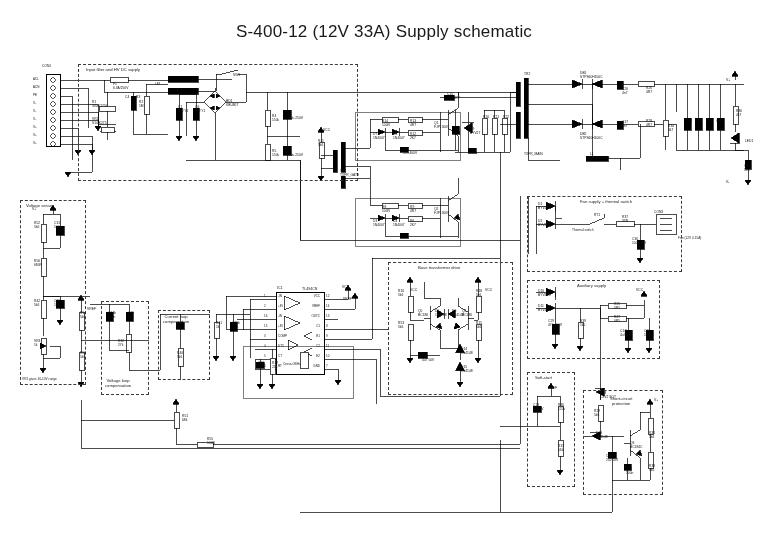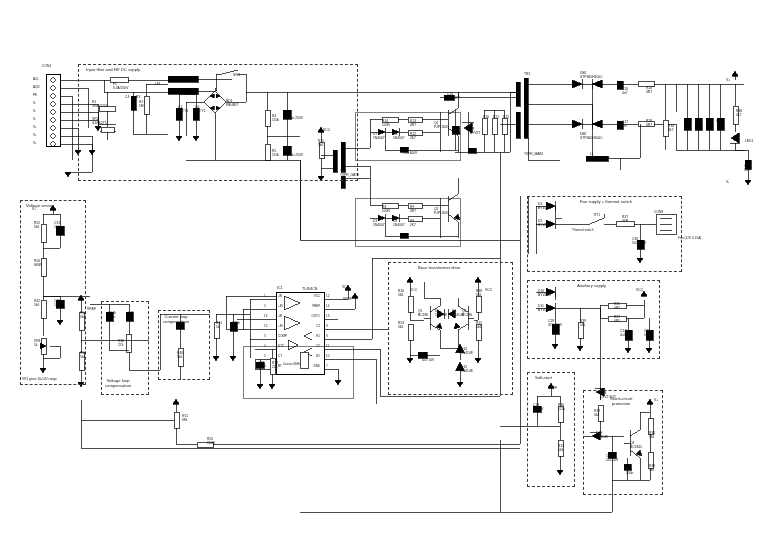--- a/index.html
+++ b/index.html
@@ -20,20 +20,21 @@
   .net{position:absolute;font-size:3.4px;color:#111;white-space:pre;}
   .pin{position:absolute;font-size:3px;color:#111;white-space:pre;}
   .note{position:absolute;font-size:3.2px;color:#222;white-space:pre;}
   .icname{position:absolute;font-size:3.6px;color:#111;white-space:pre;}
 </style>
 </head>
 <body>
 
 <div id="page">
 
+  <div id="title">S-400-12 (12V 33A) Supply schematic</div>
 
   <svg viewBox="0 0 768 543">
     <g stroke="#000" stroke-width="0.7" fill="none" shape-rendering="crispEdges">
 
       <rect x="46" y="74" width="14" height="72" stroke-width="1"></rect>
       <g stroke-width="0.6">
         <circle cx="53" cy="80" r="2.2"></circle>
           <circle cx="53" cy="88" r="2.2"></circle>
         <circle cx="53" cy="96" r="2.2"></circle>
           <circle cx="53" cy="104" r="2.2"></circle>

